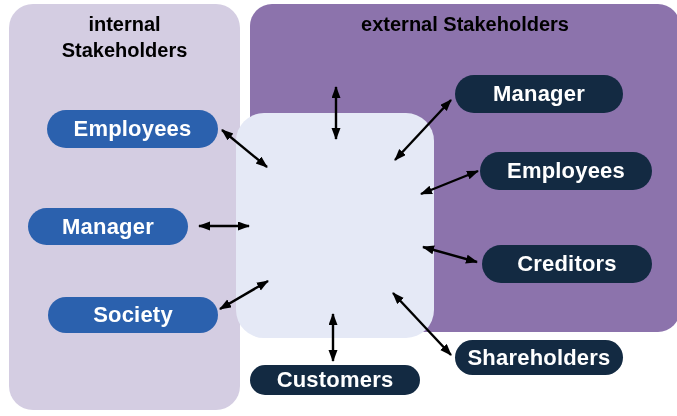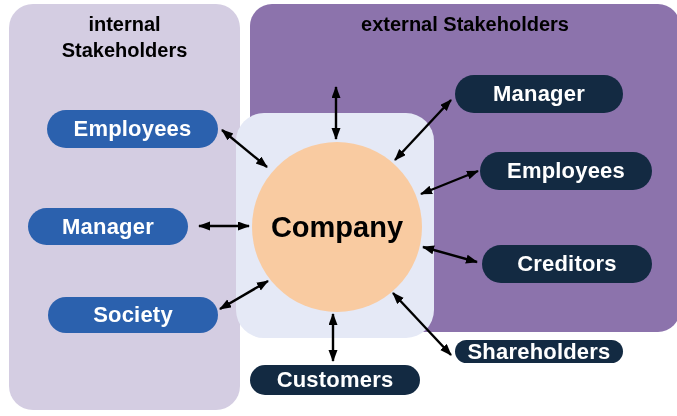--- a/index.html
+++ b/index.html
@@ -77,32 +77,29 @@
     <div class="panel-title">internal
 Stakeholders</div>
   </div>
 
   <div class="panel external">
     <div class="panel-title">external Stakeholders</div>
   </div>
 
   <div class="company-box"></div>
 
-  <div class="company-circle">
-    <span>Company</span>
-  </div>
 
   <div class="pill internal-pill" style="left:47px; top:110px; width:171px; height:38px;">Employees</div>
   <div class="pill internal-pill" style="left:28px; top:208px; width:160px; height:37px;">Manager</div>
   <div class="pill internal-pill" style="left:48px; top:297px; width:170px; height:36px;">Society</div>
 
   <div class="pill external-pill" style="left:455px; top:75px; width:168px; height:38px;">Manager</div>
   <div class="pill external-pill" style="left:480px; top:152px; width:172px; height:38px;">Employees</div>
   <div class="pill external-pill" style="left:482px; top:245px; width:170px; height:38px;">Creditors</div>
-  <div class="pill external-pill" style="left:455px; top:340px; width:168px; height:23px;">Shareholders</div>
+  <div class="pill external-pill" style="left:455px; top:340px; width:168px; height:35px;">Shareholders</div>
   <div class="pill external-pill" style="left:250px; top:365px; width:170px; height:30px;">Customers</div>
 
   <svg class="arrows" viewBox="0 0 677 416">
     <defs>
       <marker id="ah" markerUnits="userSpaceOnUse" markerWidth="13" markerHeight="10" refX="11" refY="4.5" orient="auto-start-reverse">
         <path d="M0,0 L12,4.5 L0,9 Z"></path>
       </marker>
     </defs>
     <line x1="222" y1="130" x2="267" y2="167" marker-start="url(#ah)" marker-end="url(#ah)"></line>
     <line x1="199" y1="226" x2="249" y2="226" marker-start="url(#ah)" marker-end="url(#ah)"></line>

